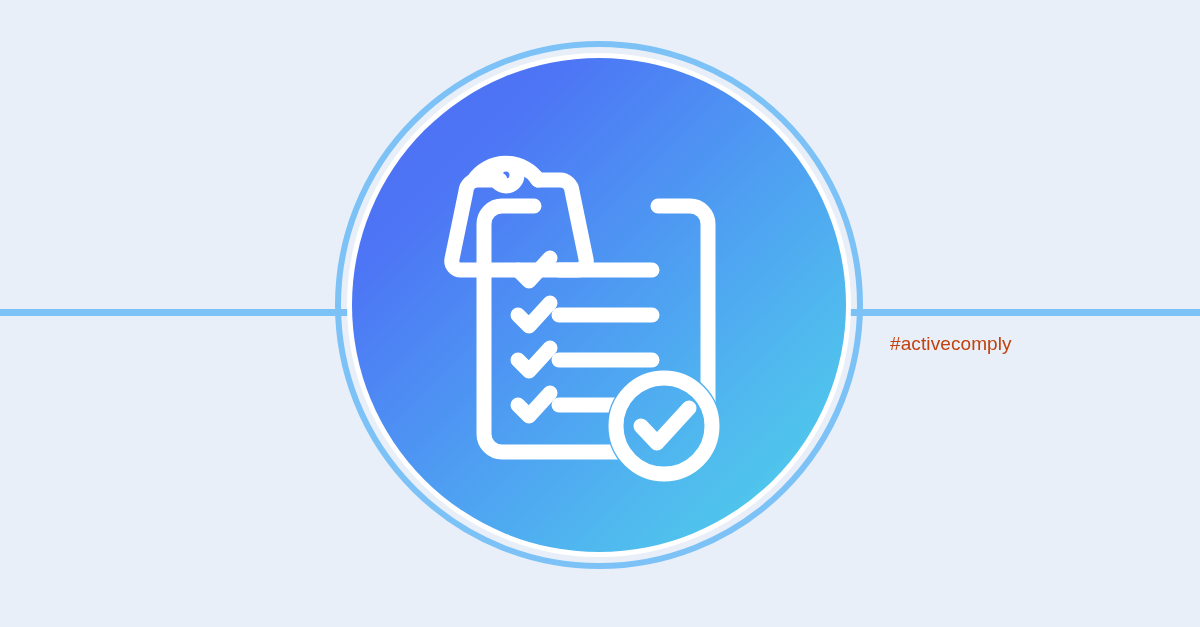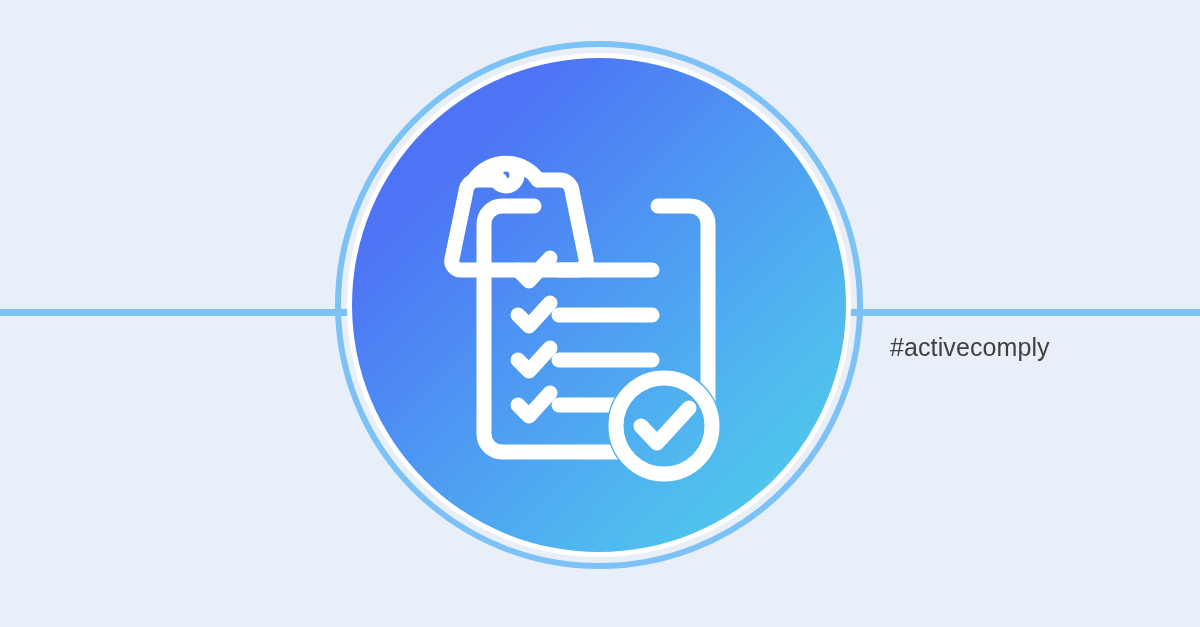--- a/index.html
+++ b/index.html
@@ -63,23 +63,23 @@
     position: absolute;
     left: 352px;
     top: 58px;
     width: 494px;
     height: 494px;
   }
   .tagline {
     position: absolute;
     left: 890px;
     top: 333px;
-    font-size: 25px;
+    font-size: 19px;
     letter-spacing: 0.1px;
-    color: #404040;
+    color: #c2410c;
     white-space: nowrap;
   }
 </style>
 </head>
 <body>
 
 <div id="canvas">
 
   <div class="hrule"></div>
 

